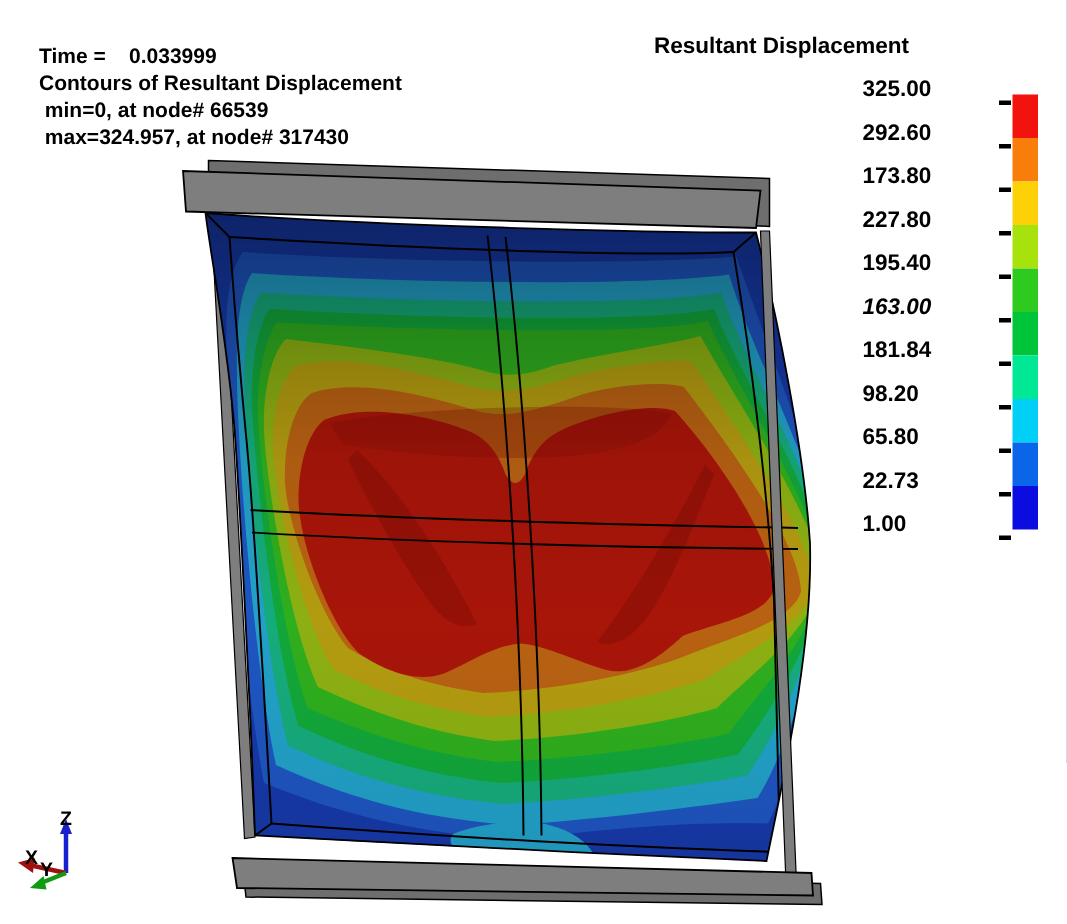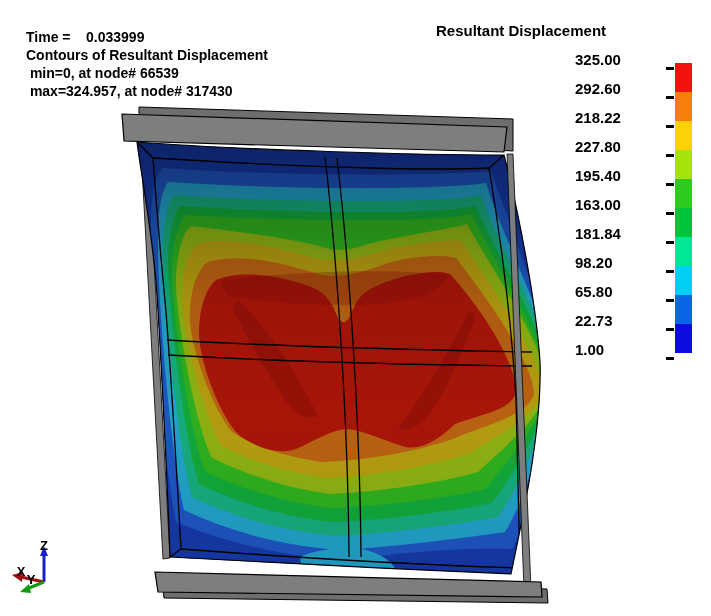--- a/index.html
+++ b/index.html
@@ -146,27 +146,27 @@
   <div class="hdr hdr-line3">Contours of Resultant Displacement</div>
   <div class="hdr hdr-line4"> min=0, at node# 66539</div>
   <div class="hdr hdr-line5"> max=324.957, at node# 317430</div>
 
   <div class="legend">
     <div class="lg-title">Resultant Displacement</div>
   <div class="lg-label" style="top: 52px;">325.00</div>
       <div class="lg-tick" style="top: 67px;"></div>
       <div class="lg-label" style="top: 81px;">292.60</div>
       <div class="lg-tick" style="top: 96px;"></div>
-      <div class="lg-label" style="top: 110px;">218.22</div>
+      <div class="lg-label" style="top: 110px;">173.80</div>
       <div class="lg-tick" style="top: 125px;"></div>
       <div class="lg-label" style="top: 139px;">227.80</div>
       <div class="lg-tick" style="top: 154px;"></div>
       <div class="lg-label" style="top: 168px;">195.40</div>
       <div class="lg-tick" style="top: 183px;"></div>
-      <div class="lg-label" style="top: 197px;">163.00</div>
+      <div class="lg-label" style="top: 197px; font-style: italic;">163.00</div>
       <div class="lg-tick" style="top: 212px;"></div>
       <div class="lg-label" style="top: 226px;">181.84</div>
       <div class="lg-tick" style="top: 241px;"></div>
       <div class="lg-label" style="top: 255px;">98.20</div>
       <div class="lg-tick" style="top: 270px;"></div>
       <div class="lg-label" style="top: 284px;">65.80</div>
       <div class="lg-tick" style="top: 299px;"></div>
       <div class="lg-label" style="top: 313px;">22.73</div>
       <div class="lg-tick" style="top: 328px;"></div>
       <div class="lg-label" style="top: 342px;">1.00</div>

